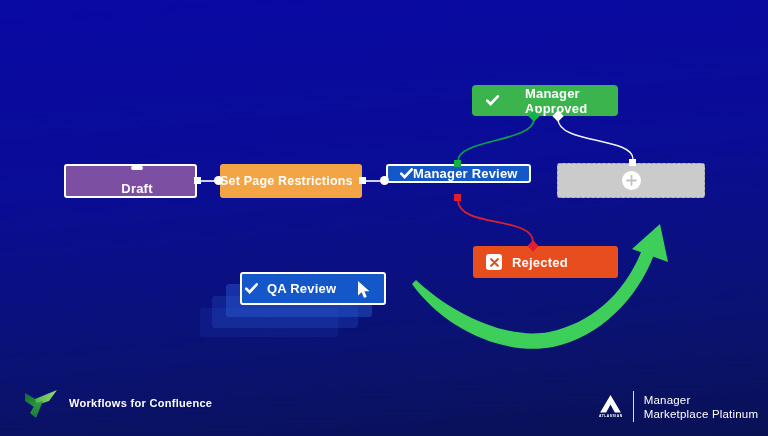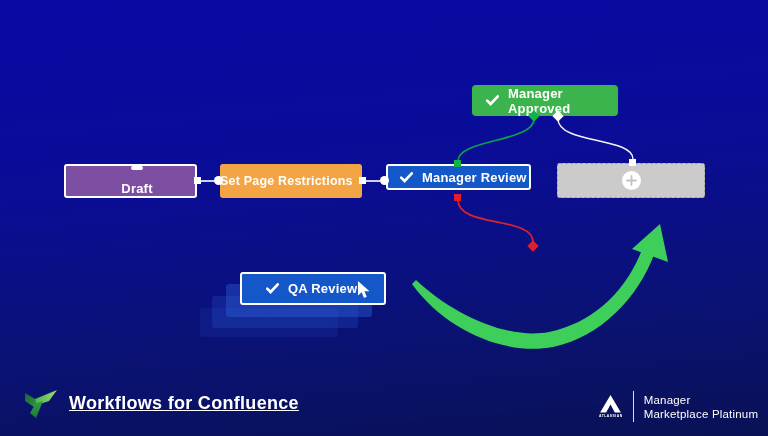--- a/index.html
+++ b/index.html
@@ -10,25 +10,25 @@
   }
   svg.overlay{position:absolute;left:0;top:0;z-index:1;}
   
   .node{
     position:absolute;display:flex;align-items:center;z-index:3;
     border-radius:3px;color:#fff;font-weight:700;font-size:13px;letter-spacing:.2px;
     box-sizing:border-box;
   }
   .n-draft{left:64px;top:164px;width:133px;height:34px;background:#7c4fa3;border:2px solid #fff;padding-left:13px;gap:11px;flex-direction:column;}
   .n-spr{left:220px;top:164px;width:142px;height:34px;background:#f3a444;font-size:12.5px;}
-  .n-mr{left:386px;top:164px;width:145px;height:26px;background:#1457c8;border:2px solid #fff;padding-left:12px;gap:9px;}
+  .n-mr{left:386px;top:164px;width:145px;height:19px;background:#1457c8;border:2px solid #fff;padding-left:12px;}
   .n-add{left:557px;top:163px;width:148px;height:35px;background:#cbcbcb;border:1.5px dashed #a0a0a0;justify-content:center;}
-  .n-ma{left:472px;top:85px;width:146px;height:31px;background:#3bb44d;border-radius:4px;padding-left:14px;gap:9px;}
+  .n-ma{left:472px;top:85px;width:146px;height:31px;background:#3bb44d;border-radius:4px;padding-left:14px;gap:26px;}
   .n-rej{left:473px;top:246px;width:145px;height:32px;background:#e84e1d;padding-left:13px;gap:10px;}
-  .n-qa{left:240px;top:272px;width:146px;height:33px;background:#1457c8;border:2px solid #fff;padding-left:24px;gap:9px;z-index:4;}
+  .n-qa{left:240px;top:272px;width:146px;height:33px;background:#1457c8;border:2px solid #fff;padding-left:3px;gap:9px;z-index:4;}
   
   .trail{position:absolute;border-radius:3px;z-index:2;}
   .t1{left:226px;top:284px;width:146px;height:33px;background:rgba(40,90,210,.45);}
   .t2{left:212px;top:296px;width:146px;height:32px;background:rgba(40,90,210,.26);}
   .t3{left:200px;top:308px;width:138px;height:29px;background:rgba(40,90,210,.14);}
   
   .sq-icon{width:12px;height:12px;background:#fff;border-radius:2px;display:inline-block;}
   .chk{display:inline-flex;}
   .xbox{width:16px;height:16px;background:#fff;border-radius:3px;display:inline-flex;align-items:center;justify-content:center;}
   .plus-circle{width:19px;height:19px;background:#fff;border-radius:50%;display:inline-flex;align-items:center;justify-content:center;}
@@ -46,21 +46,21 @@
   .h-mr-top{left:454px;top:160px;}
   .h-mr-bottom{left:454px;top:194px;}
   .h-add-top{left:629px;top:159px;}
   .c-spr-left{left:214px;top:176px;}
   .c-mr-left{left:380px;top:176px;}
   .d-ma-green{left:530px;top:112px;}
   .d-ma-white{left:554px;top:112px;}
   .d-rej-top{left:529px;top:242px;background:#e11d2e;}
   
   .brand{position:absolute;left:22px;top:385px;display:flex;align-items:center;gap:9px;z-index:3;}
-  .brand-name{color:#fff;font-size:18px;font-weight:600;letter-spacing:.3px;text-decoration:underline;}
+  .brand-name{color:#fff;font-size:11px;font-weight:600;letter-spacing:.3px;}
   .partner{position:absolute;left:599px;top:391px;display:flex;align-items:center;gap:10px;z-index:3;}
   .partner-divider{width:1px;height:31px;background:rgba(255,255,255,.85);}
   .partner-text{color:#fff;font-size:11.5px;font-weight:500;line-height:14px;letter-spacing:.2px;}
   .atl-mark{display:flex;flex-direction:column;align-items:center;gap:1px;}
   .atl-label{color:#fff;font-size:3.4px;letter-spacing:.5px;font-weight:700;}
 </style>
 </head>
 <body>
 
 <div class="stage">
@@ -112,20 +112,28 @@
 
   <div class="node n-ma">
     <span class="chk">
       <svg width="13" height="11" viewBox="0 0 13 11">
           <path d="M1.2 5.6 L4.6 9 L11.8 1.4" stroke="#fff" stroke-width="2.7" fill="none" stroke-linecap="round"></path>
         </svg>
     </span>
     <span>Manager Approved</span>
   </div>
 
+  <div class="node n-rej">
+    <span class="xbox">
+      <svg width="9" height="9" viewBox="0 0 9 9">
+          <path d="M1.2 1.2 L7.8 7.8 M7.8 1.2 L1.2 7.8" stroke="#e84e1d" stroke-width="2.1" stroke-linecap="round"></path>
+        </svg>
+    </span>
+    <span>Rejected</span>
+  </div>
 
   <div class="node n-qa">
     <span class="chk">
       <svg width="13" height="11" viewBox="0 0 13 11">
           <path d="M1.2 5.6 L4.6 9 L11.8 1.4" stroke="#fff" stroke-width="2.7" fill="none" stroke-linecap="round"></path>
         </svg>
     </span>
     <span>QA Review</span>
     <span class="cursor-ic">
       <svg width="14" height="18" viewBox="0 0 14 18">

